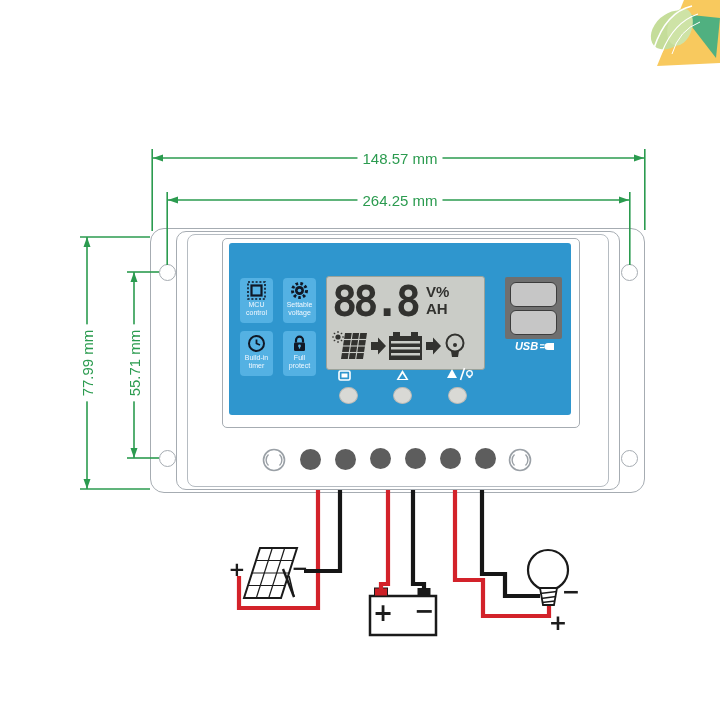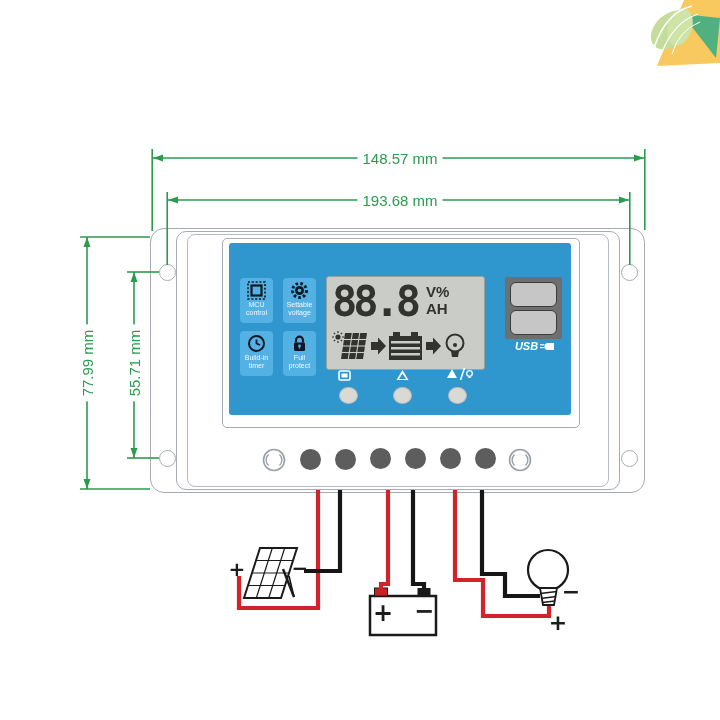--- a/index.html
+++ b/index.html
@@ -84,21 +84,21 @@
         <polygon points="644,158 634,154.5 634,161.5"></polygon>
       <polygon points="168,200 178,196.5 178,203.5"></polygon>
         <polygon points="629,200 619,196.5 619,203.5"></polygon>
       <polygon points="87,237 83.5,247 90.5,247"></polygon>
         <polygon points="87,489 83.5,479 90.5,479"></polygon>
       <polygon points="134,272 130.5,282 137.5,282"></polygon>
         <polygon points="134,458 130.5,448 137.5,448"></polygon>
     </g>
   </svg>
   <div class="dim-label" style="left:400px;top:158px">148.57 mm</div>
-  <div class="dim-label" style="left:400px;top:200px">193.68 mm</div>
+  <div class="dim-label" style="left:400px;top:200px">264.25 mm</div>
   <div class="dim-label vert" style="left:87px;top:363px">77.99 mm</div>
   <div class="dim-label vert" style="left:134px;top:363px">55.71 mm</div>
 
   <div class="abs plate z1"></div>
   <div class="abs screw z2" style="left:159px;top:264px"></div>
   <div class="abs screw z2" style="left:159px;top:450px"></div>
   <div class="abs screw z2" style="left:621px;top:264px"></div>
   <div class="abs screw z2" style="left:621px;top:450px"></div>
   <div class="abs body1 z1"></div>
   <div class="abs body2 z1"></div>

